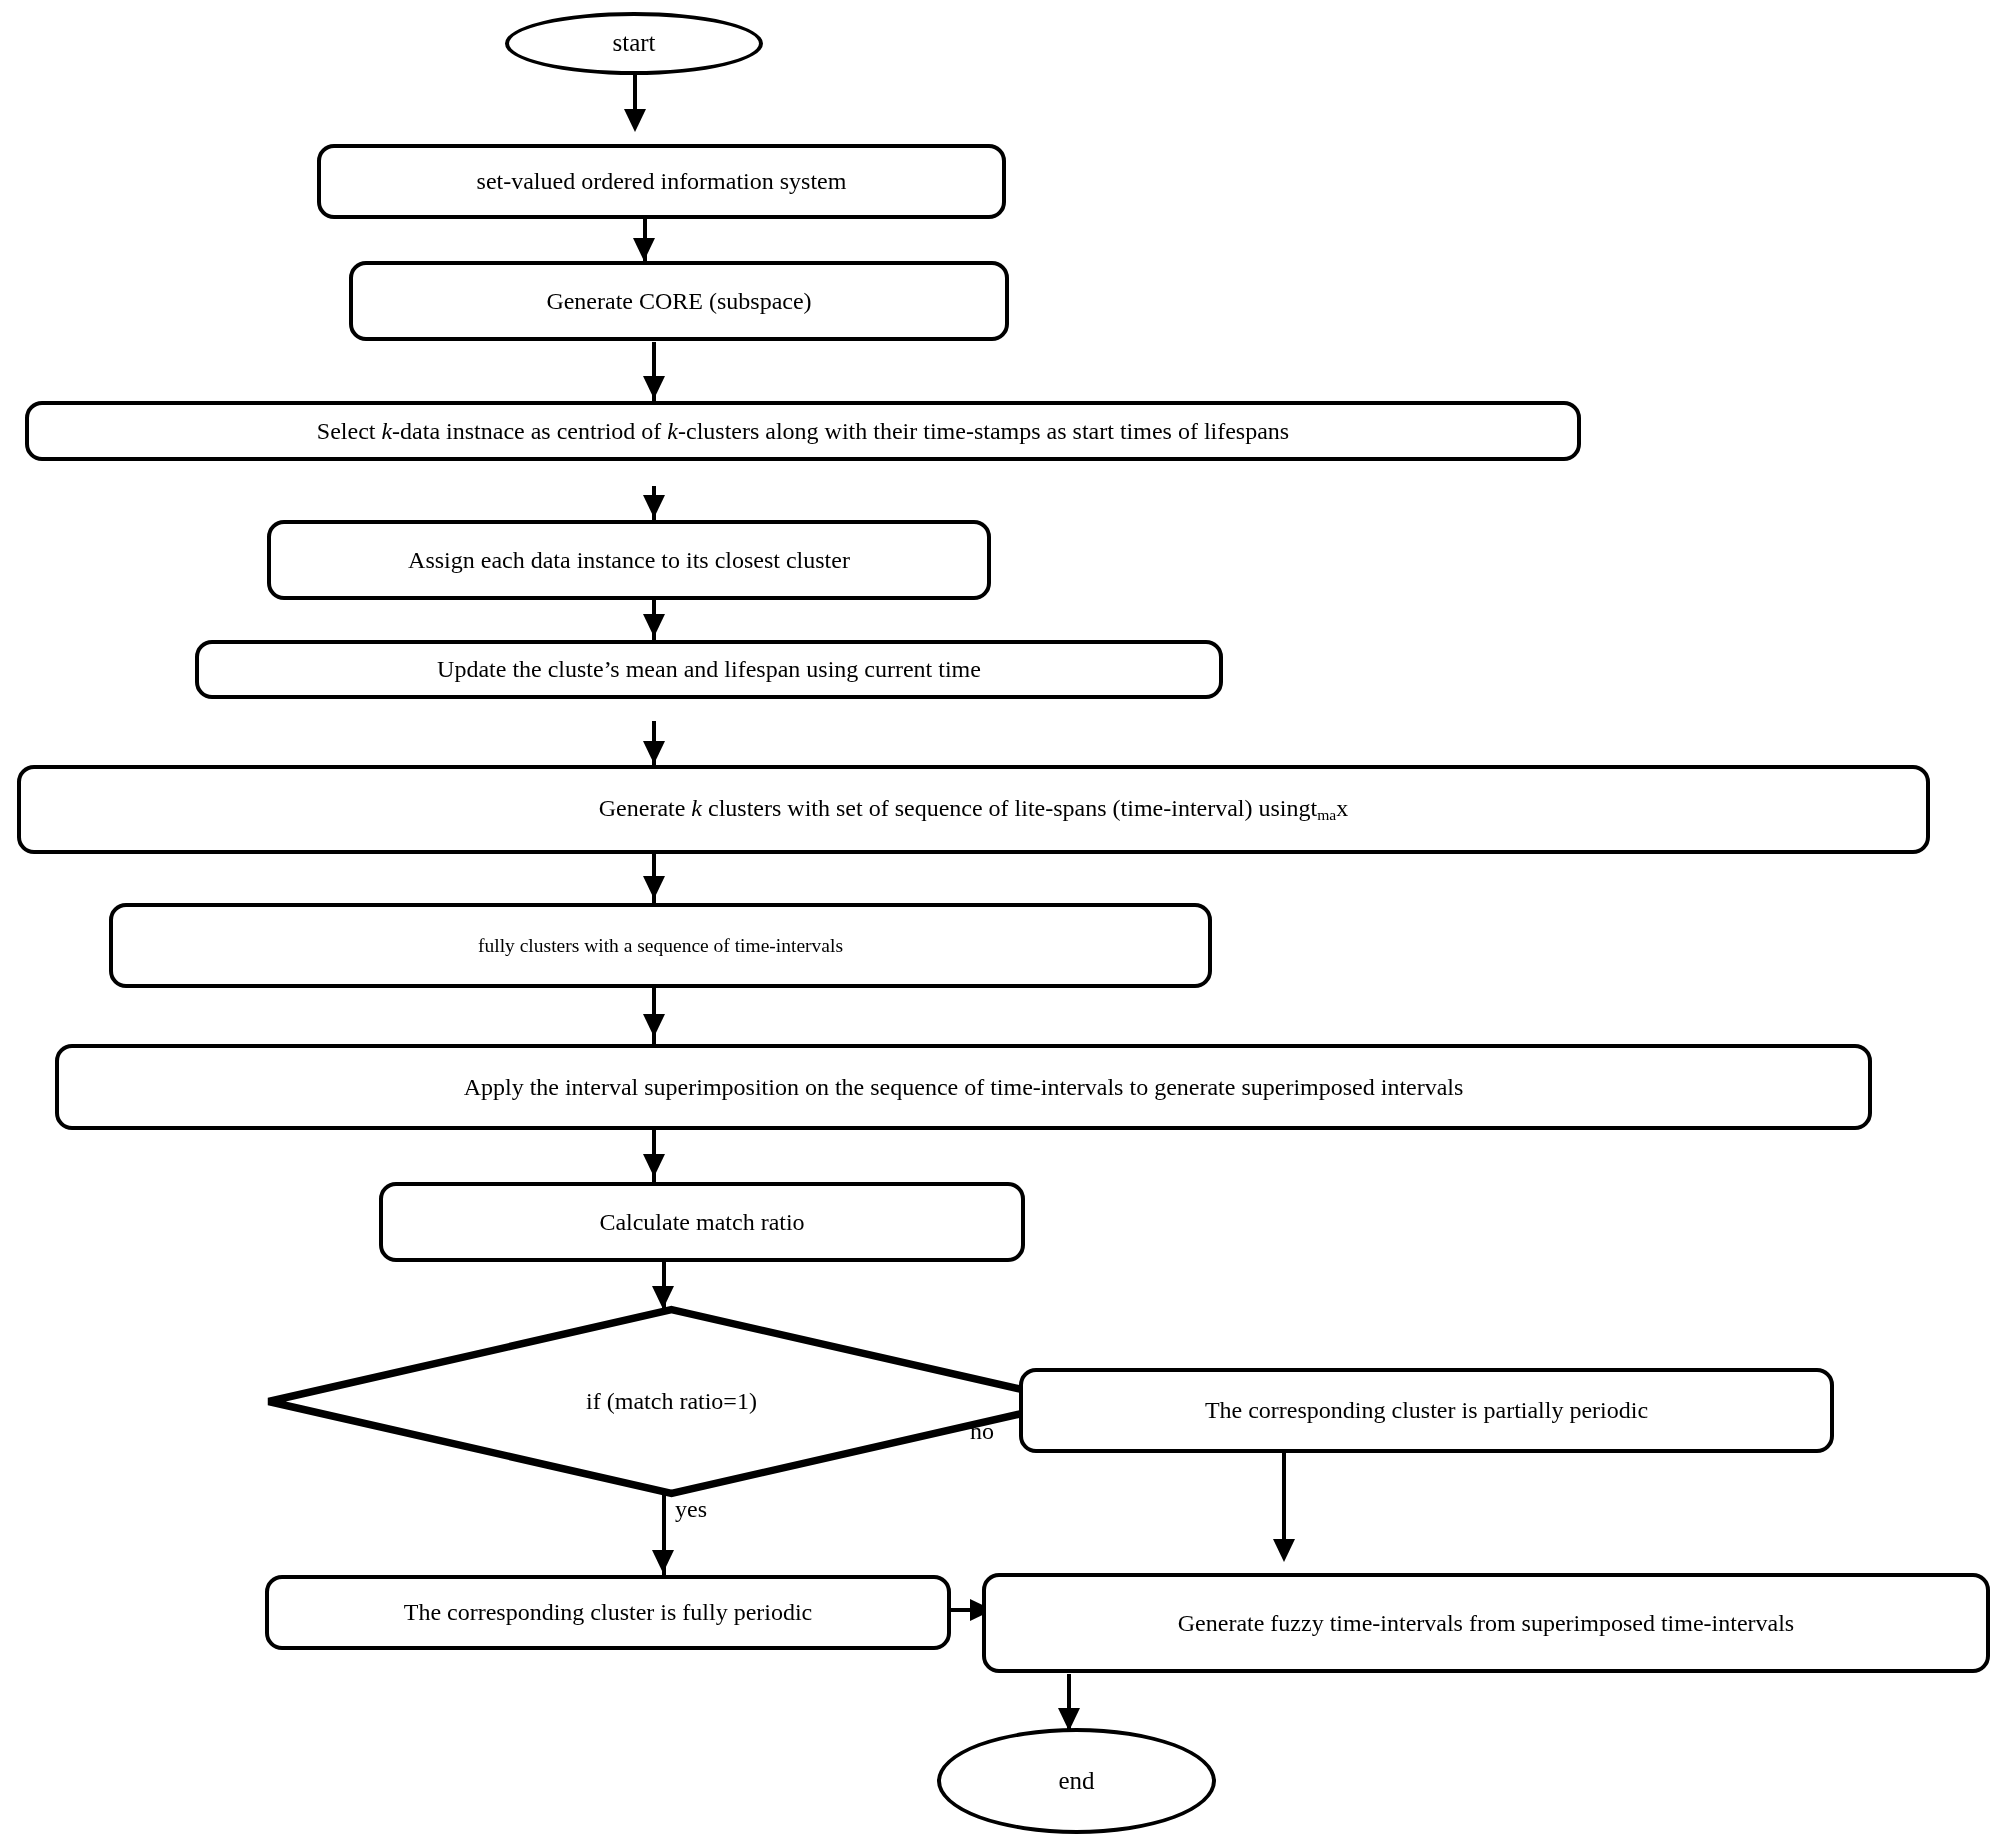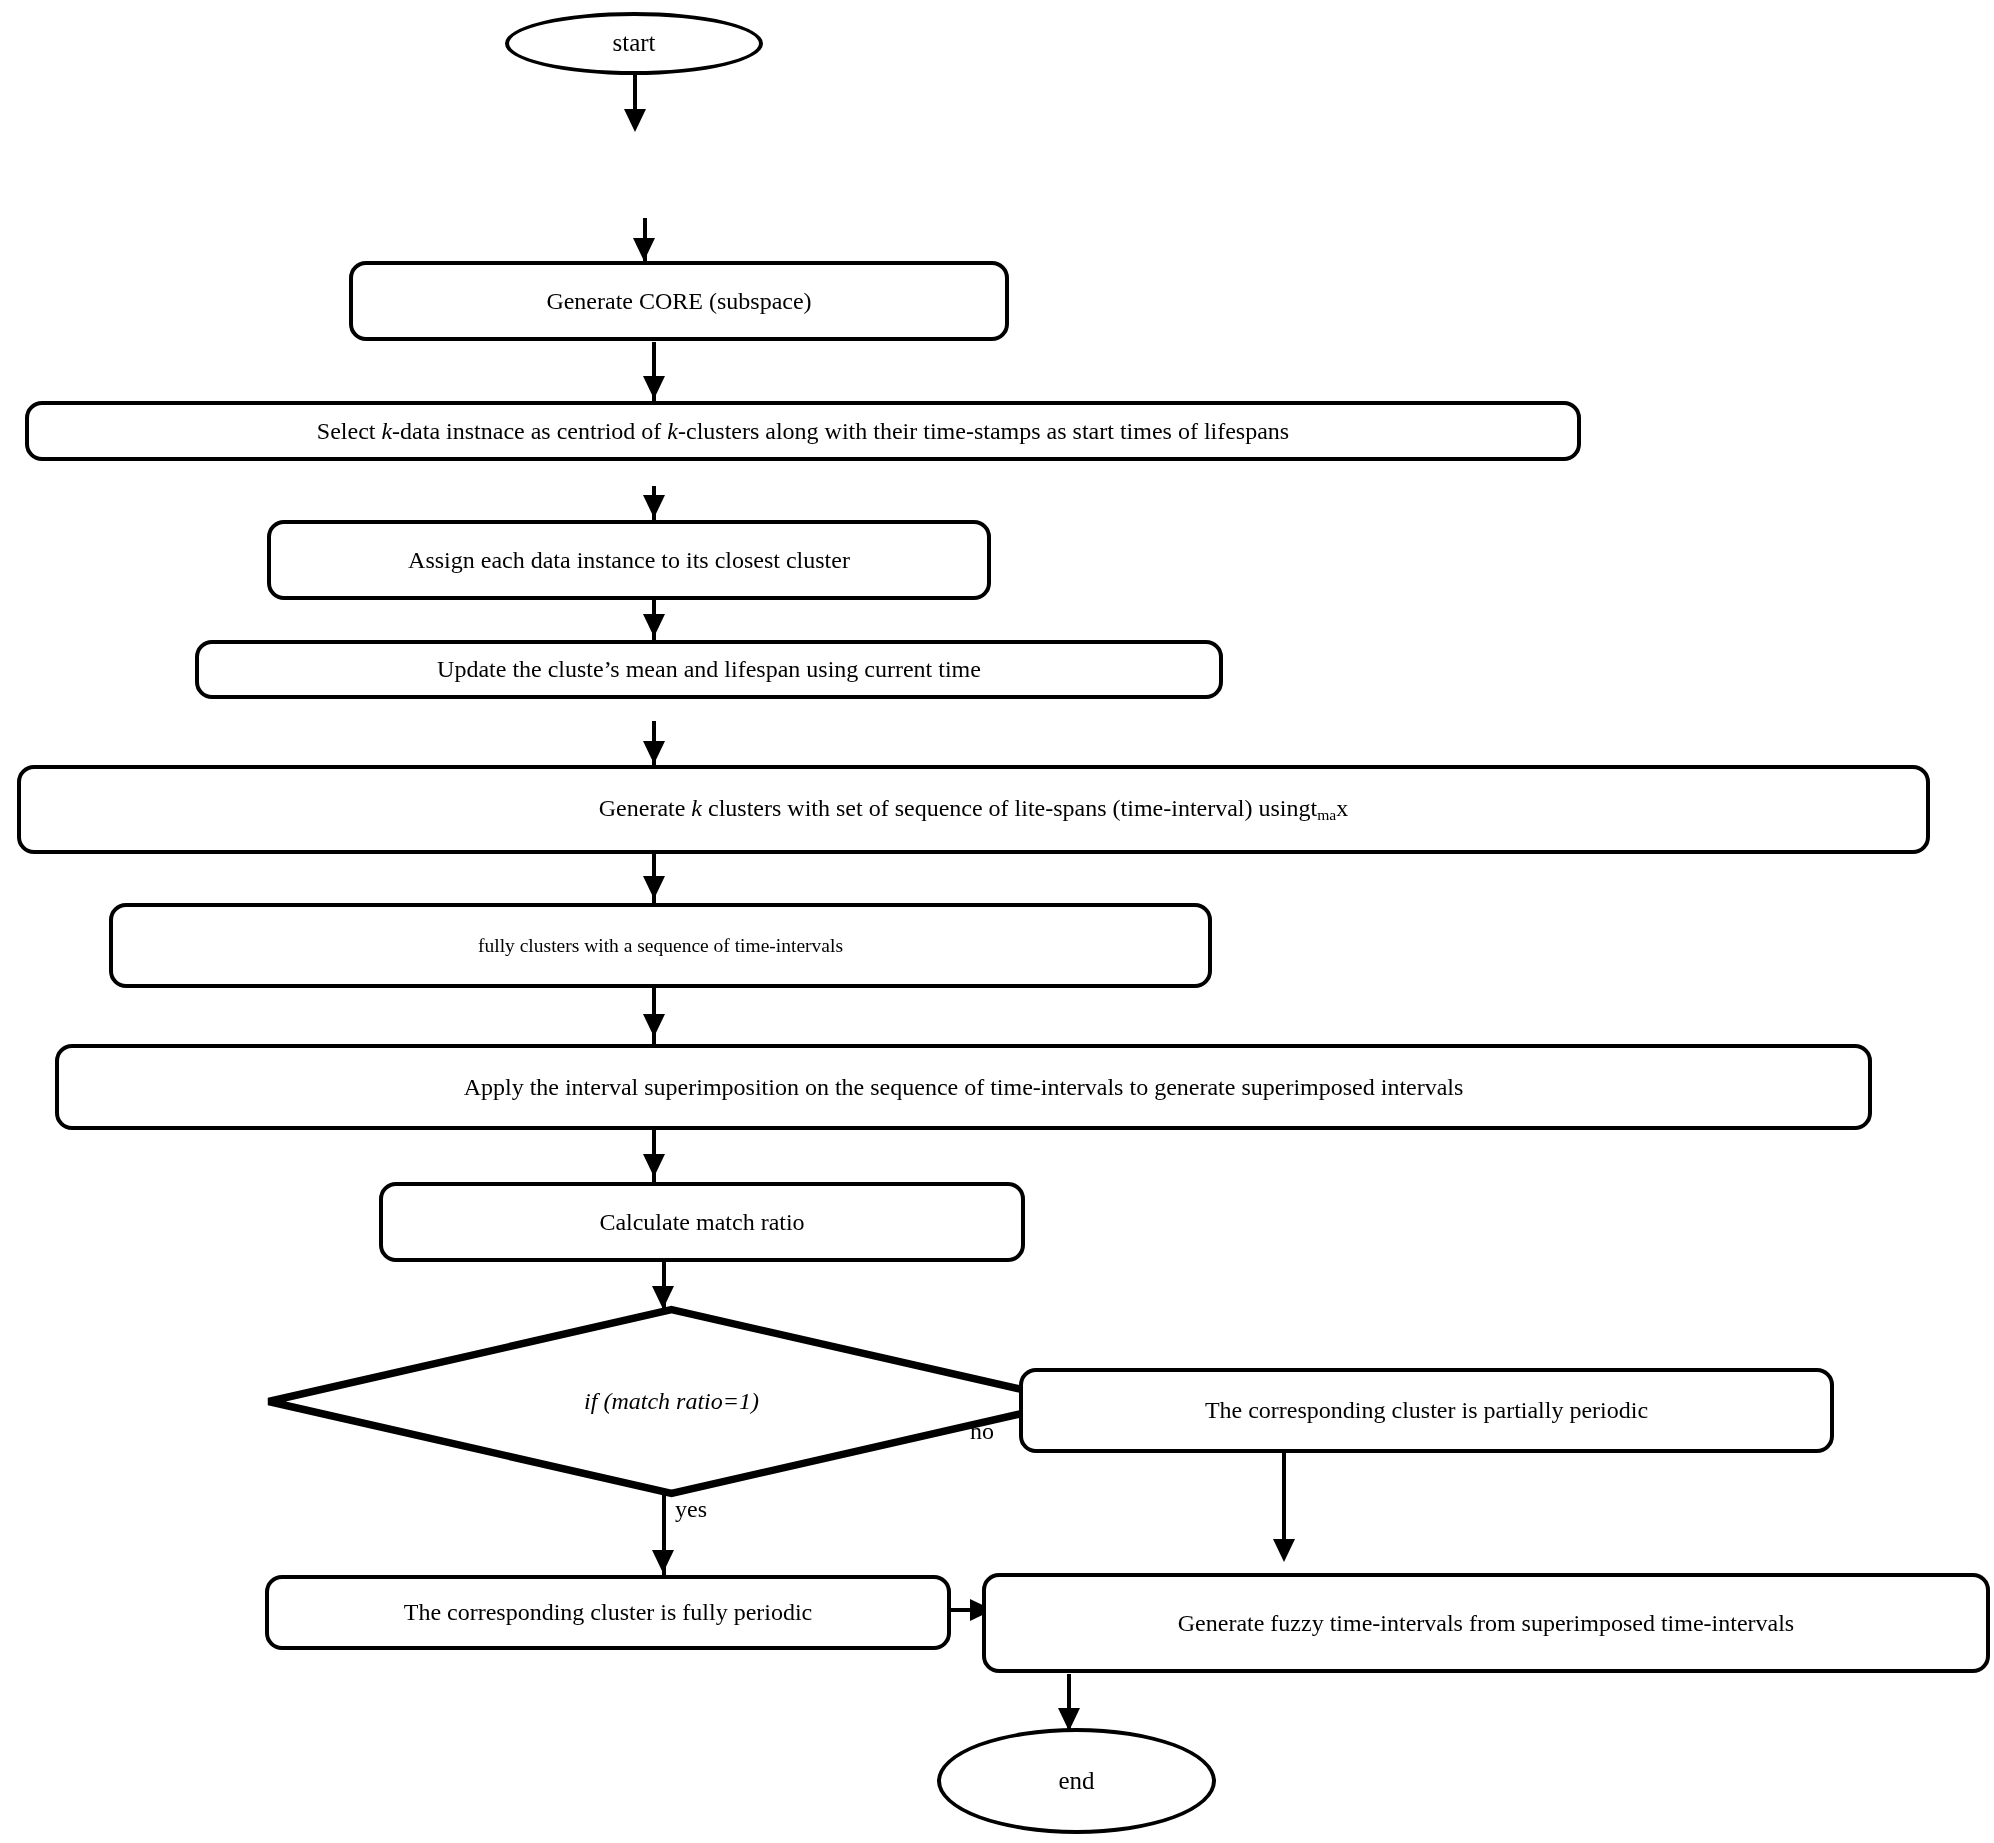--- a/index.html
+++ b/index.html
@@ -12,21 +12,21 @@
 
   .proc{border:4px solid #000;border-radius:17px;}
   .proc .txt{padding:0 10.3px;line-height:1.1;white-space:nowrap;}
 
   .term{border:4px solid #000;border-radius:50%;}
 
   
   .dec{position:absolute;}
   .dec svg{position:absolute;left:0;top:0;}
   .dec .dectext{position:absolute;left:0;top:0;width:100%;height:100%;
-       display:flex;align-items:center;justify-content:center;font-style:italic;}
+       display:flex;align-items:center;justify-content:center;}
 
   
   .ln{position:absolute;background:#000;}
   .vline{width:4px;}
   .hline{height:4px;}
 
   .arw{position:absolute;width:0;height:0;}
   .arw-down{border-left:11px solid transparent;border-right:11px solid transparent;
             border-top:23px solid #000;}
   .arw-right{border-top:11px solid transparent;border-bottom:11px solid transparent;
@@ -45,20 +45,23 @@
 
 <div id="canvas">
 
   <div class="node term fs-xl" style="left:505px;top:11.5px;width:258px;height:63px;">
     <span class="txt">start</span>
   </div>
 
   <div class="ln vline" style="left:633px;top:72px;height:40px;"></div>
   <div class="arw arw-down" style="left:624px;top:109px;"></div>
 
+  <div class="node proc fs-lg" style="left:317px;top:144px;width:689px;height:75px;">
+    <span class="txt">set-valued ordered information system</span>
+  </div>
 
   <div class="ln vline" style="left:643px;top:218px;height:52px;"></div>
   <div class="arw arw-down" style="left:633px;top:238px;"></div>
 
   <div class="node proc fs-lg" style="left:349px;top:261px;width:660px;height:80px;">
     <span class="txt">Generate CORE (subspace)</span>
   </div>
 
   <div class="ln vline" style="left:652px;top:342px;height:60px;"></div>
   <div class="arw arw-down" style="left:643px;top:376px;"></div>

